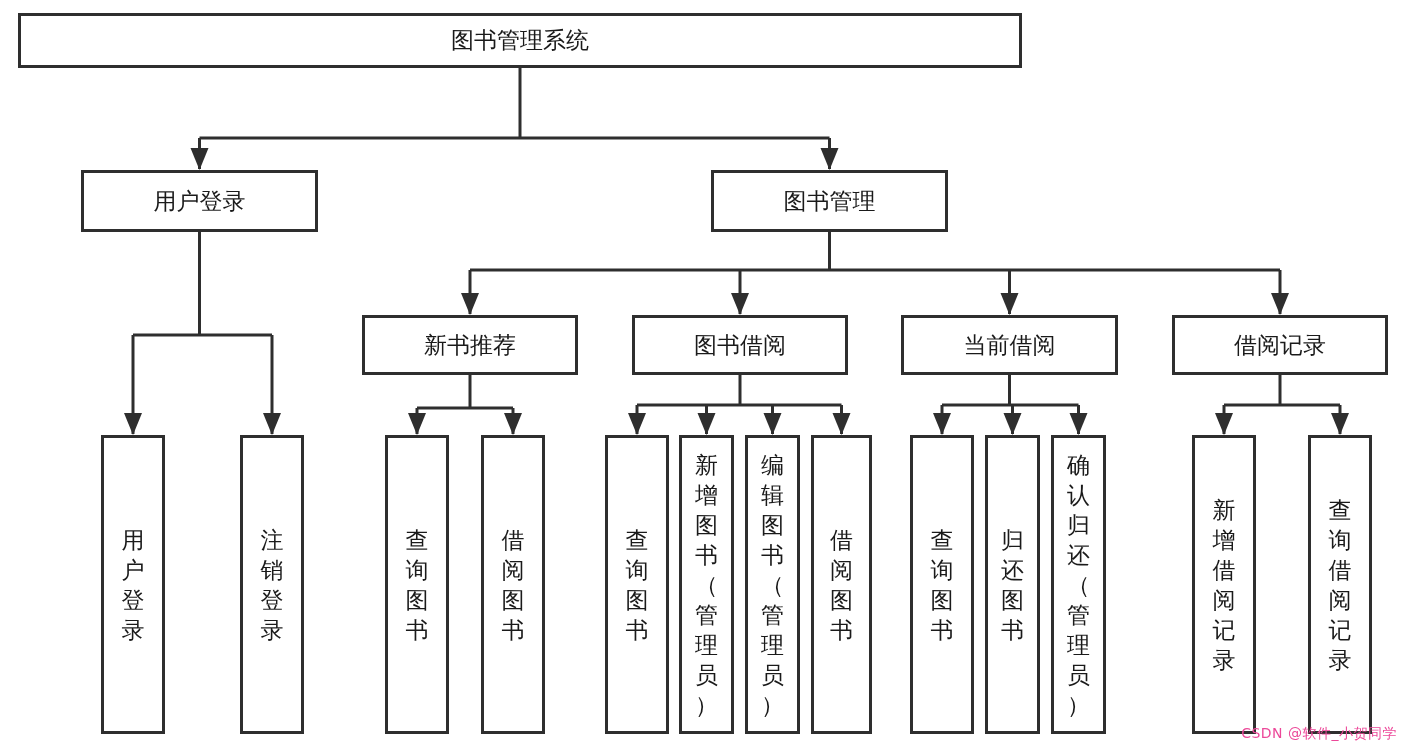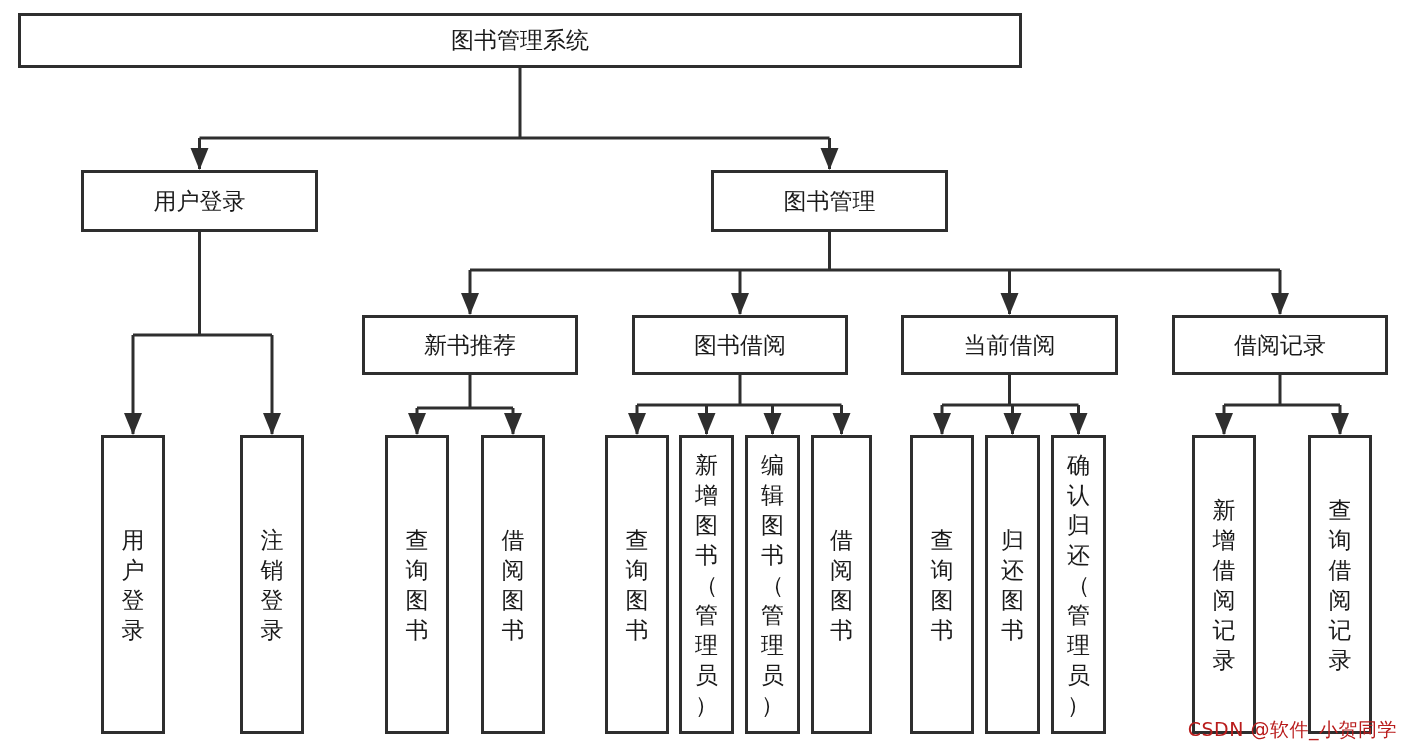--- a/index.html
+++ b/index.html
@@ -24,22 +24,22 @@
     font-family:"DejaVu Sans","Liberation Sans",sans-serif;
     fill:#1a1a1a;
     font-size:23px;
     text-anchor:middle;
   }
   .watermark{
     position:absolute;
     right:8px;
     bottom:4px;
     font-family:"DejaVu Sans","Liberation Sans",sans-serif;
-    font-size:19px;
-    color:#b91c1c;
+    font-size:14px;
+    color:#ec4899;
     letter-spacing:.5px;
     white-space:nowrap;
     user-select:none;
   }
 </style>
 </head>
 <body>
 
 <div id="diagram-root">
   <svg id="tree" viewBox="0 0 1405 747" xmlns="http://www.w3.org/2000/svg">

